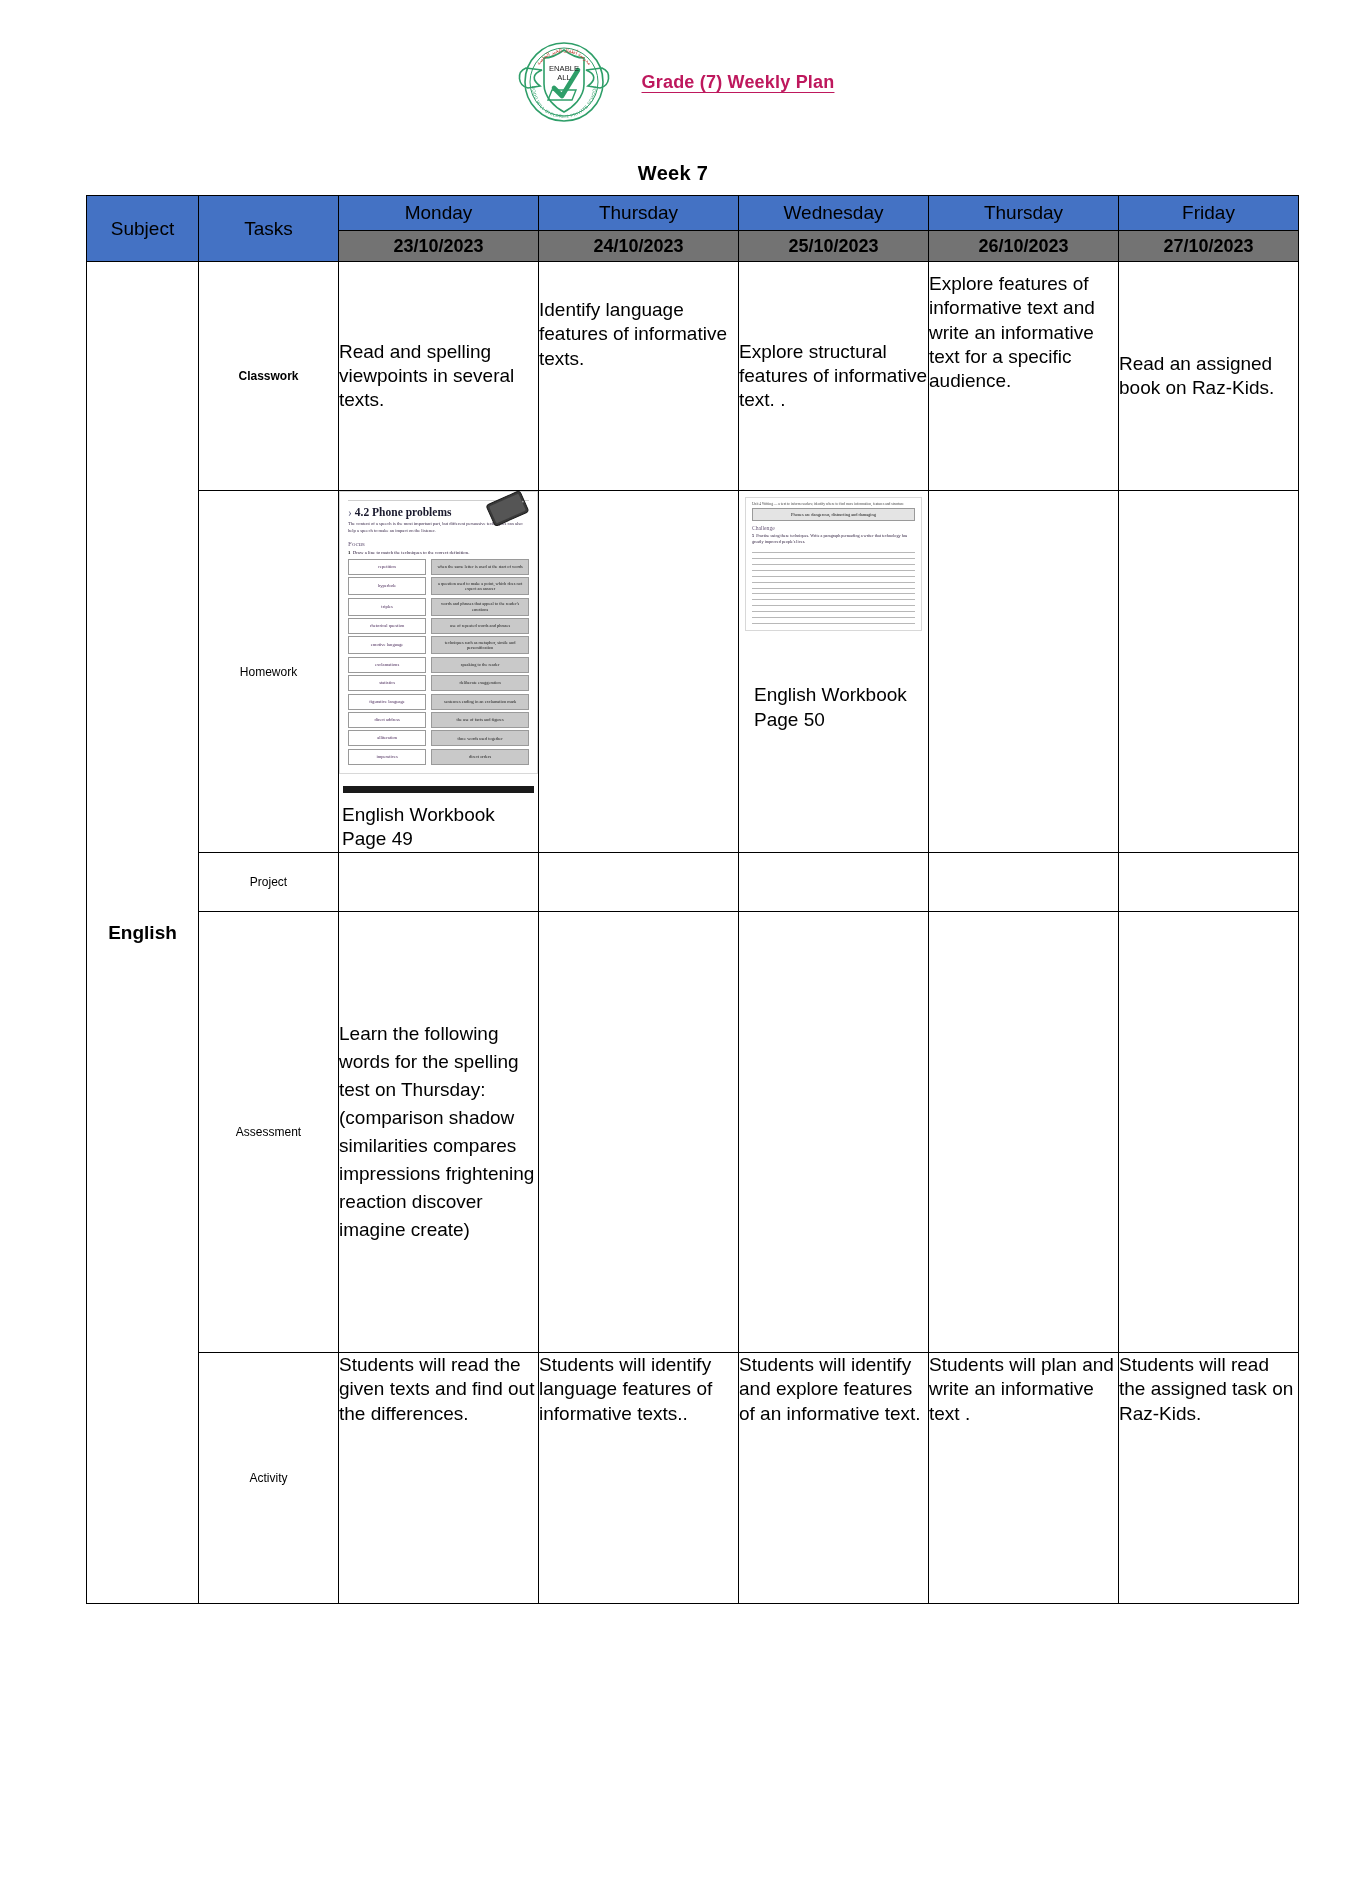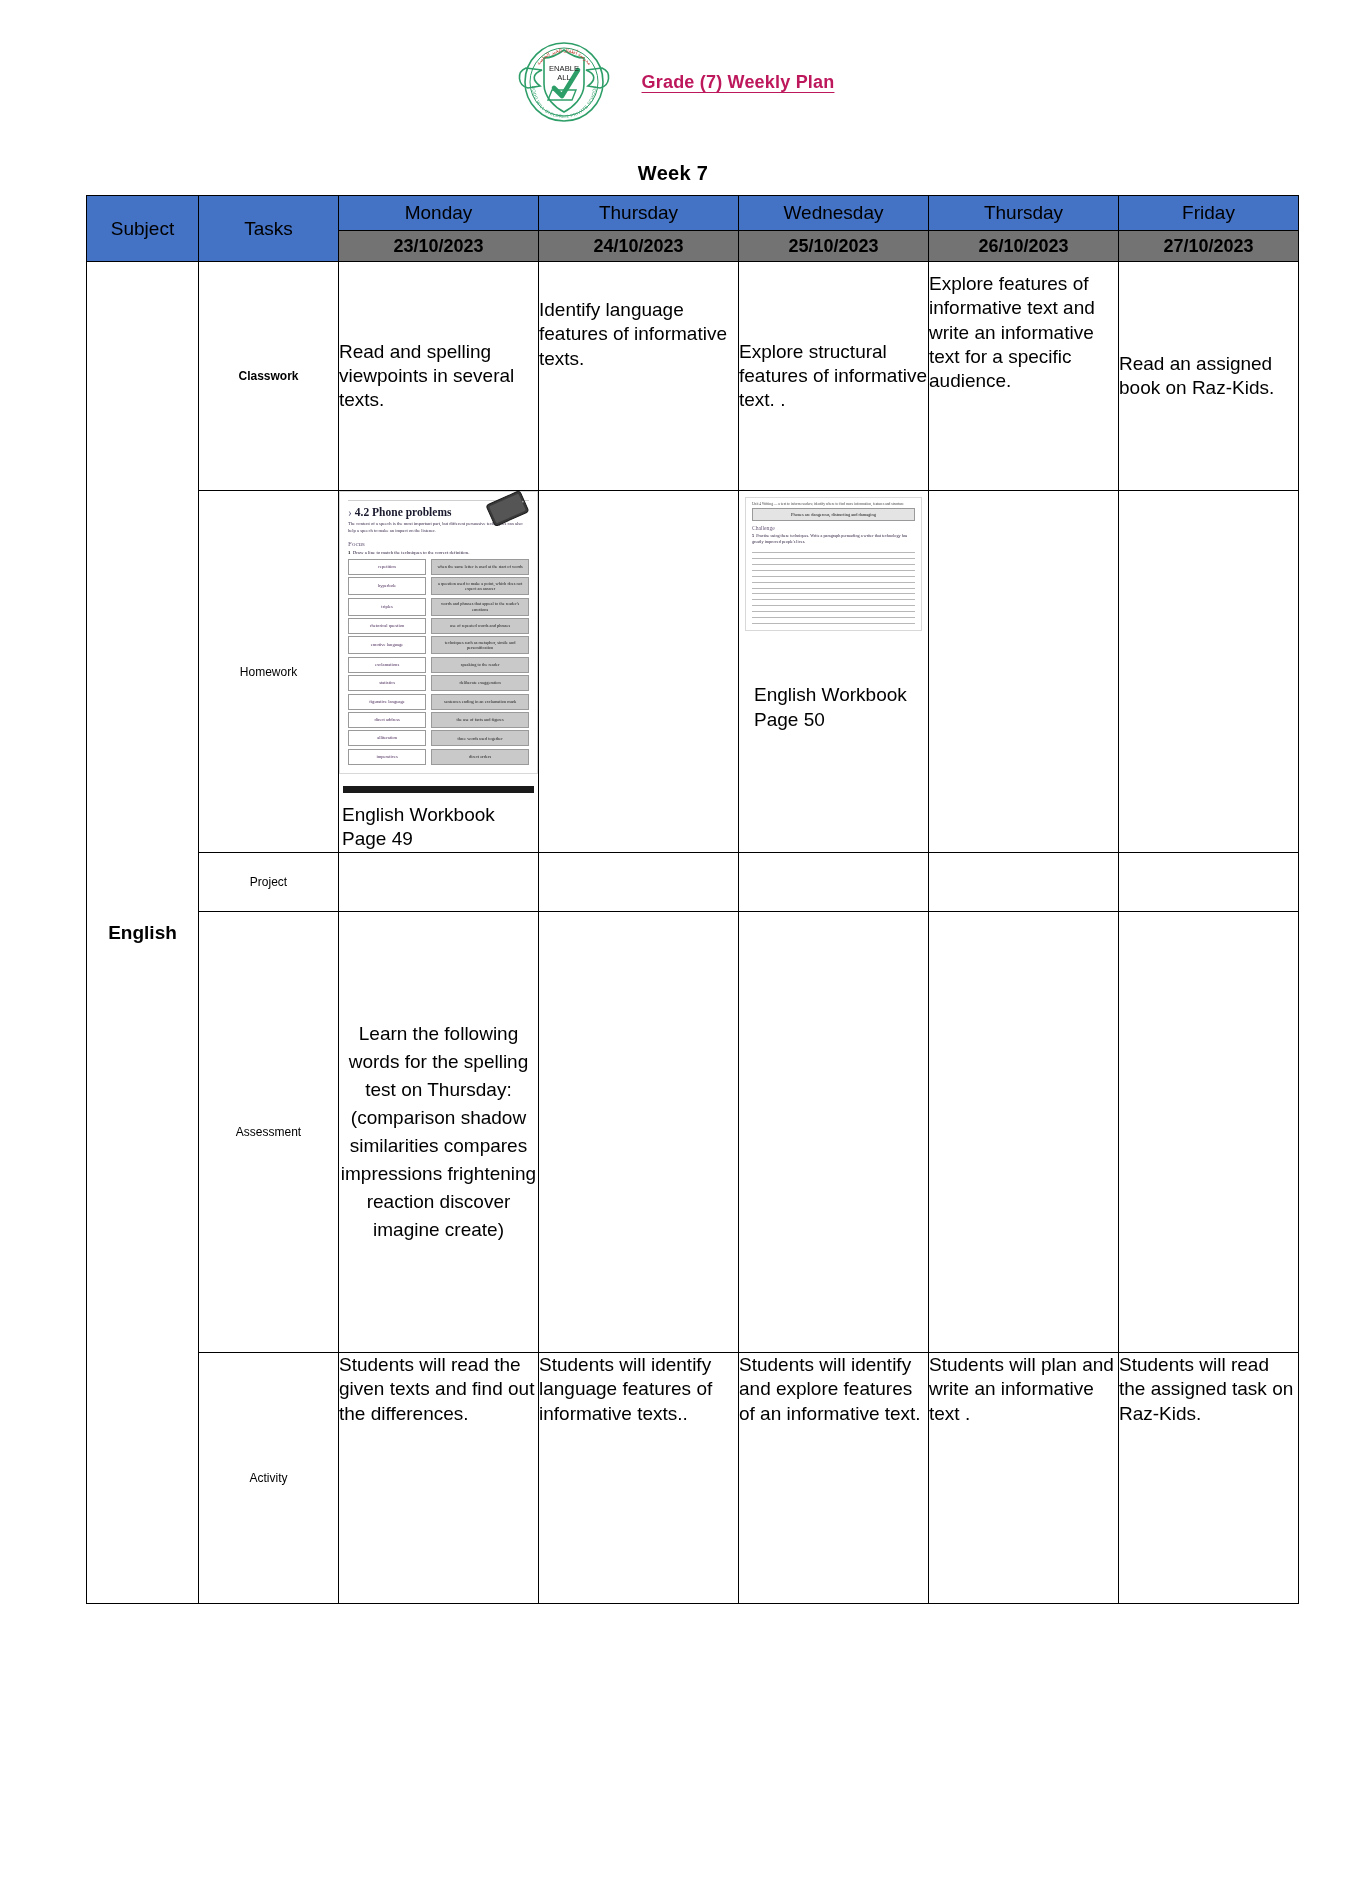--- a/index.html
+++ b/index.html
@@ -81,21 +81,21 @@
     font-size:19px; line-height:1.28;
     padding:8px 9px;
     vertical-align:middle;
     text-align:left;
   }
   td.body-cell.top { vertical-align:top; }
 
   
   td.assessment-cell {
     font-size:19px; line-height:1.48;
-    text-align:center; vertical-align:top;
+    vertical-align:top;
     padding:6px 8px 10px 8px;
   }
 
   
   .hw-mon { padding:6px 6px 10px 6px; vertical-align:top;border-radius:32px; }
   .ws {
     width:100%; box-sizing:border-box;
     border:1px solid #d8d8d8;
     background:#fff;
     padding:6px 8px 8px 8px;

